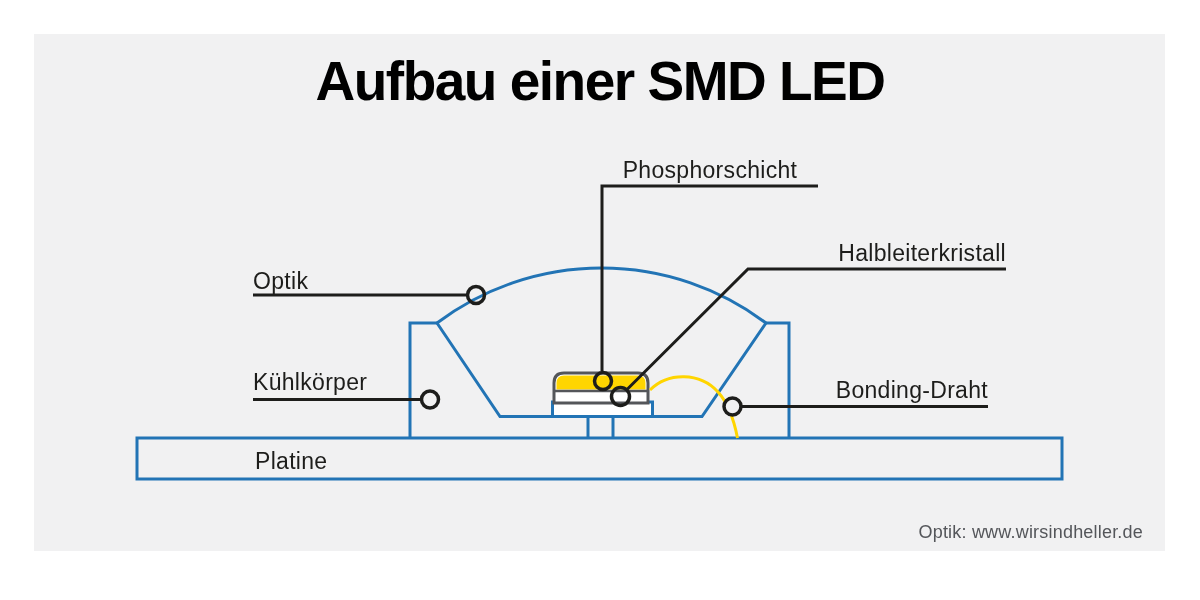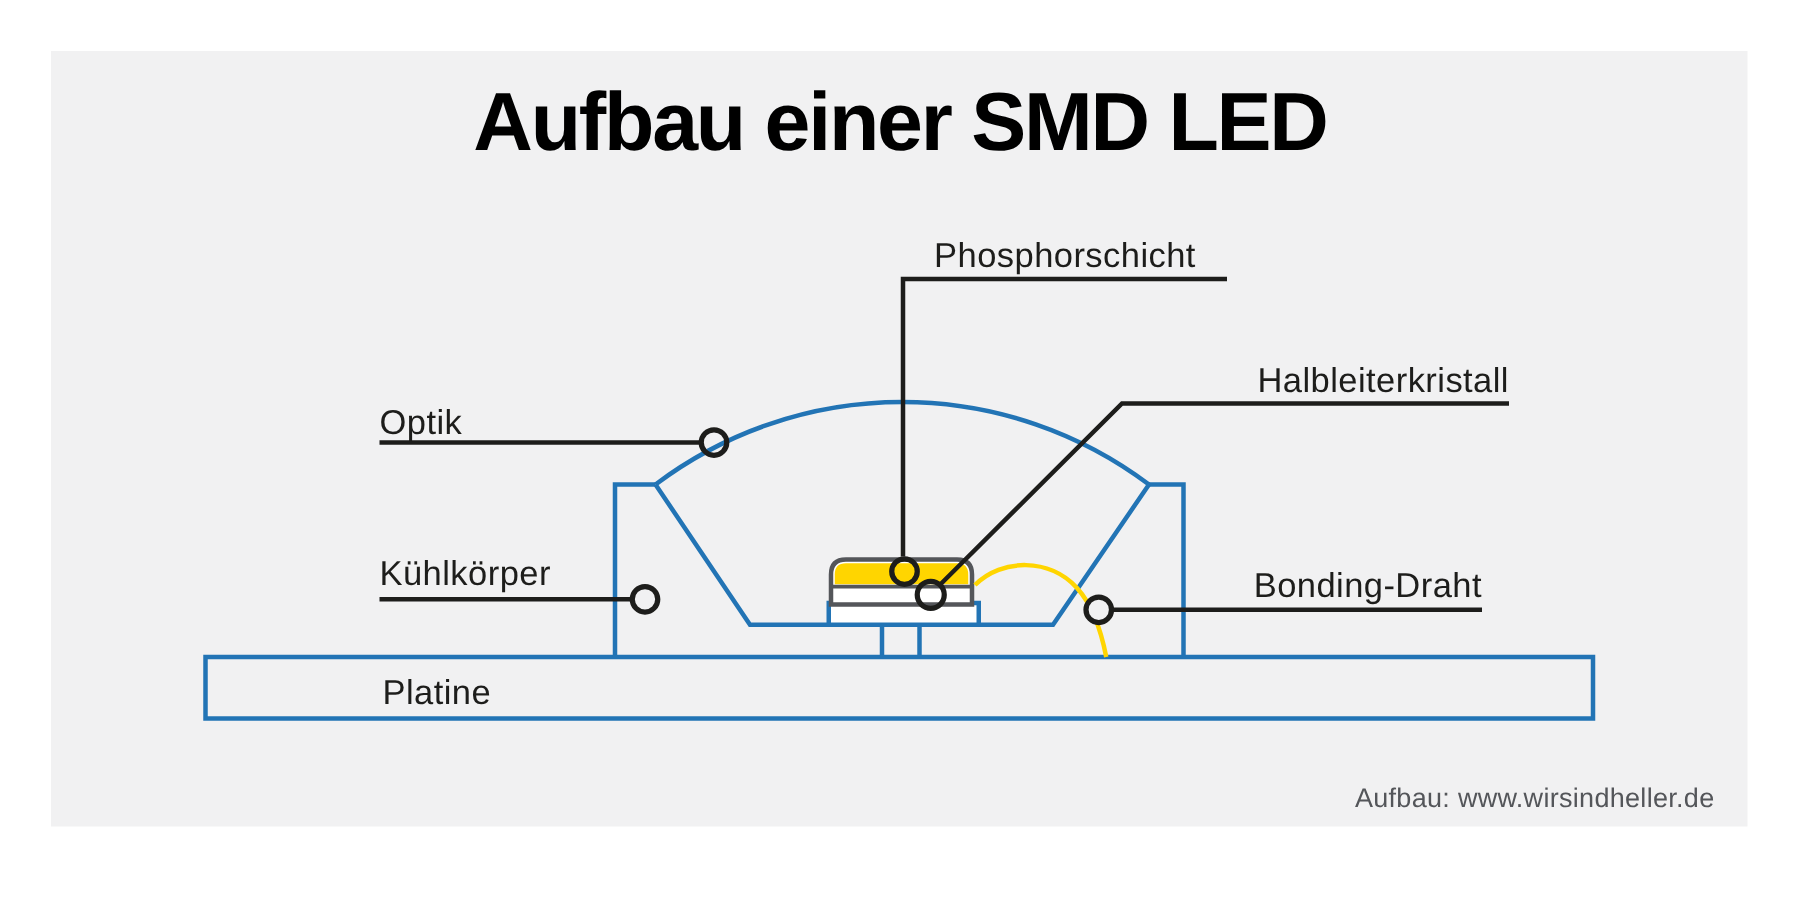--- a/index.html
+++ b/index.html
@@ -114,15 +114,15 @@
     <circle cx="732.5" cy="406.5" r="8.5" fill="#f1f1f2" stroke="#1d1d1b" stroke-width="3.5"></circle>
 
     <text class="lbl" x="253" y="289">Optik</text>
     <text class="lbl" x="253" y="390">Kühlkörper</text>
     <text class="lbl" x="710" y="178" text-anchor="middle">Phosphorschicht</text>
     <text class="lbl" x="1006" y="261" text-anchor="end">Halbleiterkristall</text>
     <text class="lbl" x="988" y="398" text-anchor="end">Bonding-Draht</text>
     <text class="lbl" x="255" y="469">Platine</text>
   </svg>
 
-  <div class="source">Aufbau: www.wirsindheller.de</div>
+  <div class="source">Optik: www.wirsindheller.de</div>
 
 </div>
 
 </body></html>

